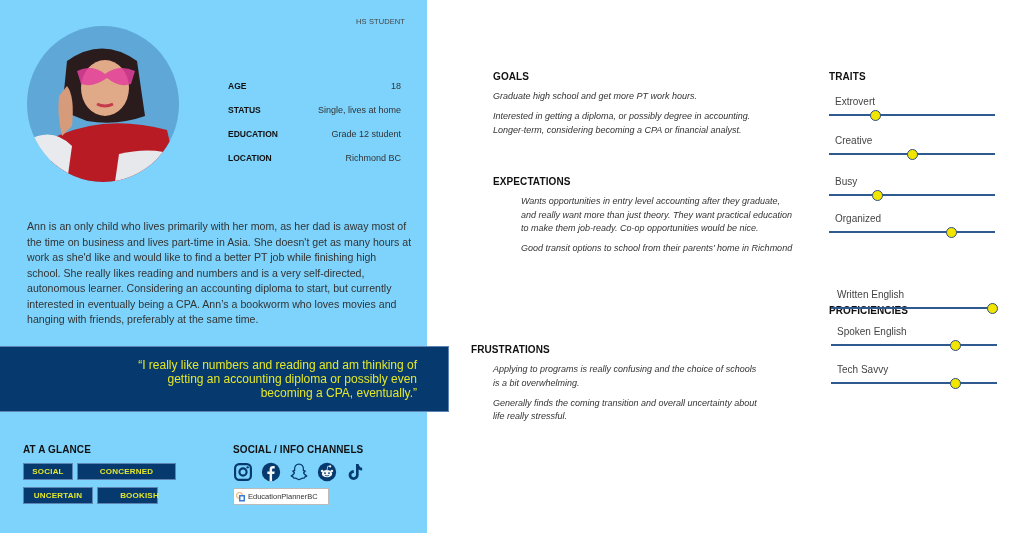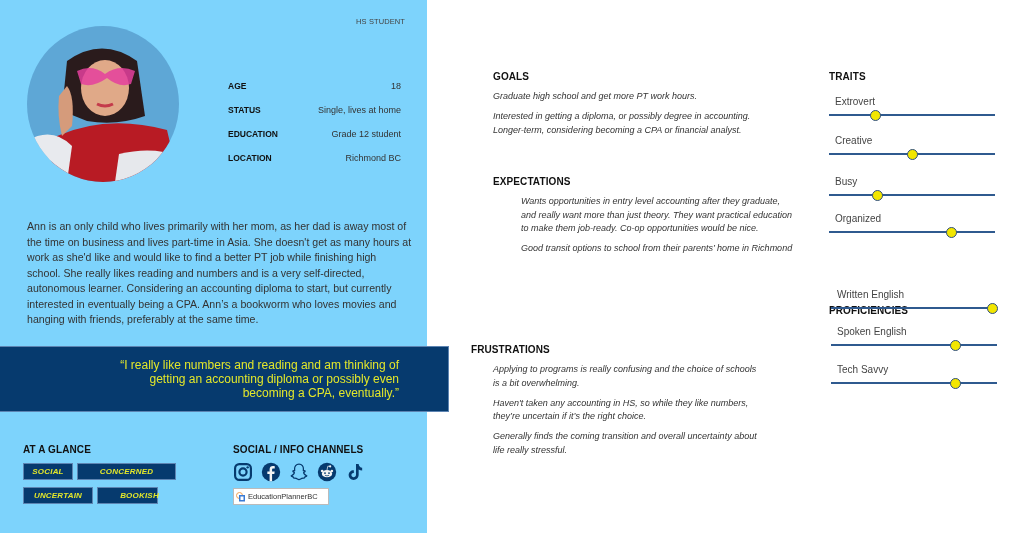--- a/index.html
+++ b/index.html
@@ -14,28 +14,28 @@
   .role { position: absolute; right: 22px; top: 17px; width: 120px; text-align: right; font-size: 7.5px; color: #444; letter-spacing: 0.1px; }
   .name { position: absolute; right: 22px; top: 18px; width: 160px; text-align: right; font-size: 35px; color: #111; font-weight: 400; letter-spacing: 0.5px; line-height: 38px; }
 
   .facts { position: absolute; left: 228px; top: 74px; width: 173px; text-align: right; }
   .fact-row { display: flex; justify-content: space-between; align-items: center; height: 24px; font-size: 9px; }
   .fact-label { font-weight: 700; color: #111; font-size: 8.5px; }
   .fact-value { color: #333; font-size: 9px; }
 
   .bio { position: absolute; left: 27px; top: 219px; width: 385px; font-size: 10.6px; line-height: 15.5px; color: #333; }
 
-  .quote-box { position: absolute; left: 0; top: 346px; width: 449px; height: 66px; background: #063a6e; border: 1px solid #5d84b2; border-left: none; display: flex; align-items: center; justify-content: flex-end; padding-right: 49px; }
+  .quote-box { position: absolute; left: 0; top: 346px; width: 449px; height: 66px; background: #063a6e; border: 1px solid #5d84b2; border-left: none; display: flex; align-items: center; justify-content: flex-end; padding-right: 31px; }
   .quote-text { color: #e3e72a; font-size: 12px; line-height: 14px; text-align: right; width: 290px; }
 
   .glance-title, .social-title { position: absolute; font-size: 10px; font-weight: 700; color: #111; letter-spacing: 0.1px; }
   .glance-title { left: 23px; top: 444px; }
   .social-title { left: 233px; top: 444px; }
 
-  .tag { position: absolute; height: 17px; background: #063a6e; border: 1px solid #5d84b2; color: #e3e72a; font-size: 8px; font-weight: 700; display: flex; align-items: center; justify-content: center; letter-spacing: 0.2px; font-style: italic; }
+  .tag { position: absolute; height: 17px; background: #063a6e; border: 1px solid #5d84b2; color: #e3e72a; font-size: 8px; font-weight: 700; display: flex; align-items: center; justify-content: center; letter-spacing: 0.2px; }
 
   .social-icons { position: absolute; left: 233px; top: 461px; display: flex; gap: 8px; }
   .social-icon { width: 20px; height: 22px; display: flex; align-items: center; justify-content: center; }
   .social-icon svg { width: 20px; height: 20px; }
 
   .edu-badge { position: absolute; left: 233px; top: 488px; width: 96px; height: 17px; background: #fff; border: 1px solid #bbb; display: flex; align-items: center; padding-left: 2px; font-size: 7.5px; color: #333; }
   .edu-badge .edu-logo { width: 10px; height: 10px; margin-right: 2px; position: relative; }
 
   .section-title { position: absolute; font-size: 10px; font-weight: 700; color: #111; letter-spacing: 0.1px; }
   .section-body { position: absolute; width: 272px; font-size: 9px; line-height: 13.6px; color: #333; }
@@ -156,21 +156,20 @@
 
 <div class="section-title" style="left:493px; top:176px;">EXPECTATIONS</div>
 <div class="section-body" style="left:493px; top:195px;margin-left:28px;">
   <p>Wants opportunities in entry level accounting after they graduate, and really want more than just theory. They want practical education to make them job-ready. Co-op opportunities would be nice.</p>
   <p>Good transit options to school from their parents’ home in Richmond</p>
 </div>
 
 <div class="section-title" style="left:471px; top:344px;">FRUSTRATIONS</div>
 <div class="section-body" style="left:493px; top:363px;">
   <p>Applying to programs is really confusing and the choice of schools is a bit overwhelming.</p>
-  <p>Haven't taken any accounting in HS, so while they like numbers, they’re uncertain if it’s the right choice.</p>
   <p>Generally finds the coming transition and overall uncertainty about life really stressful.</p>
 </div>
 
 <div class="section-title" style="left:829px; top:71px;">TRAITS</div>
 <div class="slider-group" style="top:96px;">
   <div class="slider-label">Extrovert</div>
   <div class="slider-track">
       <span class="slider-knob" style="left: 28%;"></span>
     </div>
 </div>

